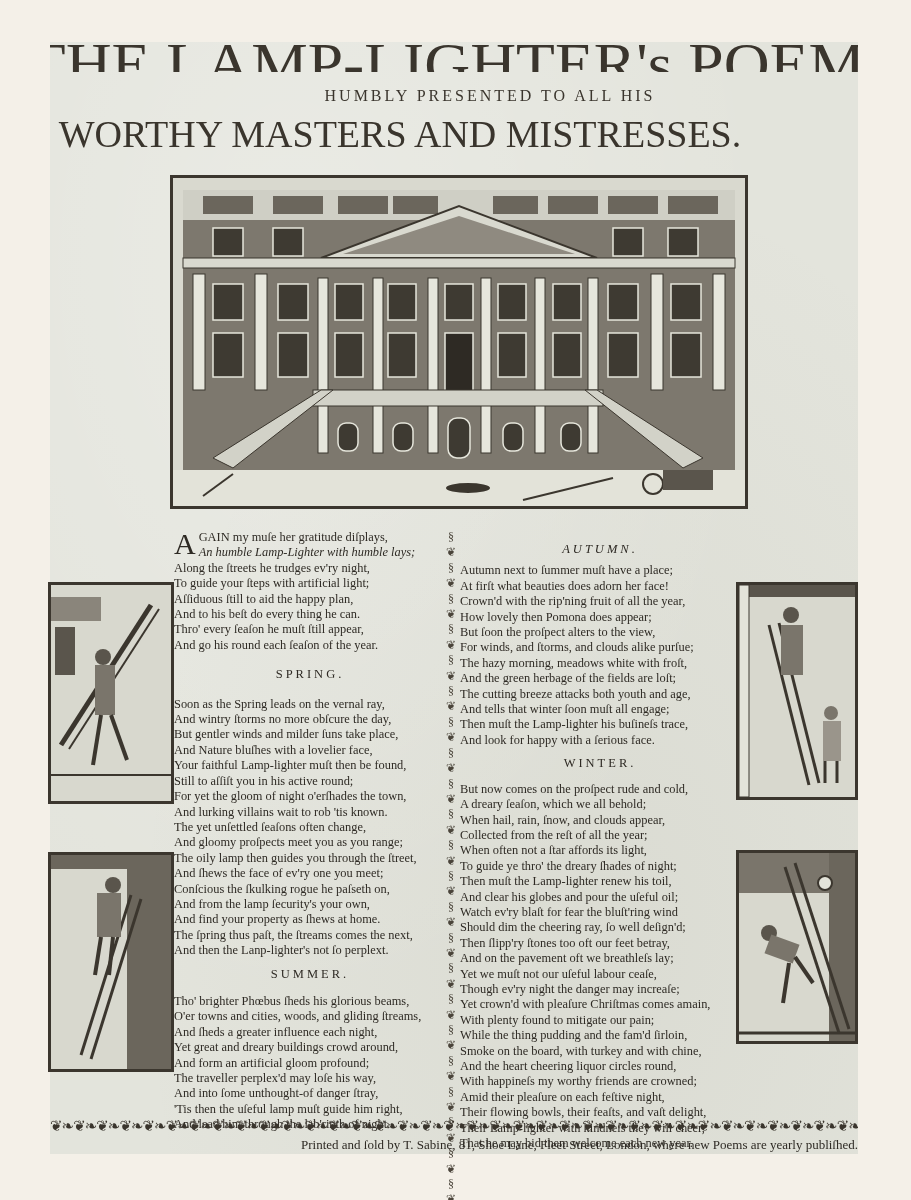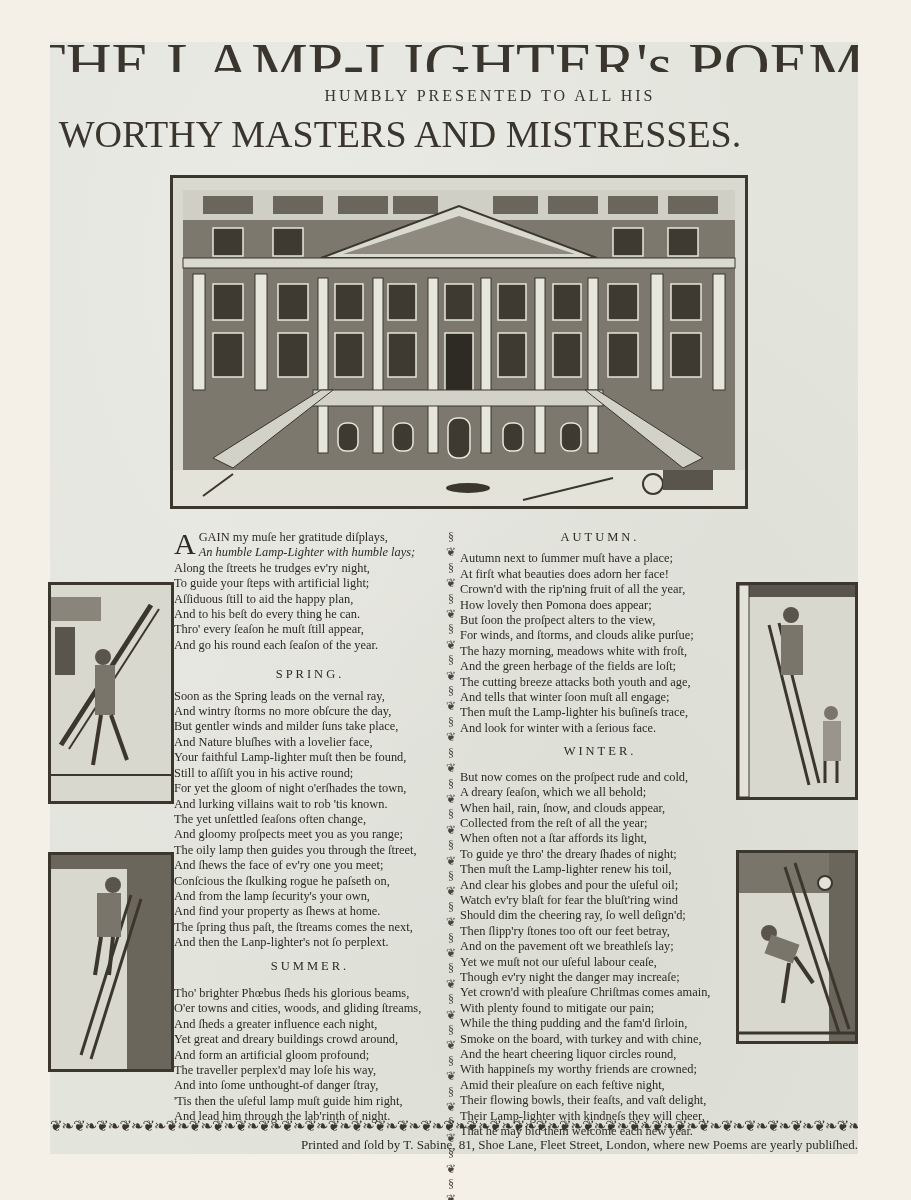--- a/index.html
+++ b/index.html
@@ -210,21 +210,21 @@
       <div class="line">GAIN my muſe her gratitude diſplays,</div>
       <div class="line indent">An humble Lamp-Lighter with humble lays;</div>
       <div class="line" style="clear:both">Along the ſtreets he trudges ev'ry night,</div>
       <div class="line">To guide your ſteps with artificial light;</div>
       <div class="line">Aſſiduous ſtill to aid the happy plan,</div>
       <div class="line">And to his beſt do every thing he can.</div>
       <div class="line">Thro' every ſeaſon he muſt ſtill appear,</div>
       <div class="line">And go his round each ſeaſon of the year.</div>
     </div>
 
-    <div class="heading" style="margin-top:14px; margin-bottom:6px;">SPRING.</div>
+    <div class="heading" style="margin-top:14px; margin-bottom:14px;">SPRING.</div>
     <div>
       <div class="line">Soon as the Spring leads on the vernal ray,</div>
       <div class="line">And wintry ſtorms no more obſcure the day,</div>
       <div class="line">But gentler winds and milder ſuns take place,</div>
       <div class="line">And Nature bluſhes with a lovelier face,</div>
       <div class="line">Your faithful Lamp-lighter muſt then be found,</div>
       <div class="line">Still to aſſiſt you in his active round;</div>
       <div class="line">For yet the gloom of night o'erſhades the town,</div>
       <div class="line">And lurking villains wait to rob 'tis known.</div>
       <div class="line">The yet unſettled ſeaſons often change,</div>
@@ -250,34 +250,34 @@
       <div class="line">'Tis then the uſeful lamp muſt guide him right,</div>
       <div class="line">And lead him through the lab'rinth of night.</div>
     </div>
   </div>
 
   <div class="vines">
     §<br>❦<br>§<br>❦<br>§<br>❦<br>§<br>❦<br>§<br>❦<br>§<br>❦<br>§<br>❦<br>§<br>❦<br>§<br>❦<br>§<br>❦<br>§<br>❦<br>§<br>❦<br>§<br>❦<br>§<br>❦<br>§<br>❦<br>§<br>❦<br>§<br>❦<br>§<br>❦<br>§<br>❦<br>§<br>❦<br>§<br>❦<br>§<br>❦<br>§<br>❦<br>§<br>❦<br>§<br>❦<br>§<br>❦
   </div>
 
   <div class="col" style="left:410px; top:484px; width:280px;">
-    <div class="heading" style="margin-top:4px; margin-bottom:6px;">AUTUMN.</div>
+    <div class="heading" style="margin-top:16px; margin-bottom:6px;font-style:italic;">AUTUMN.</div>
     <div>
       <div class="line">Autumn next to ſummer muſt have a place;</div>
       <div class="line">At firſt what beauties does adorn her face!</div>
       <div class="line">Crown'd with the rip'ning fruit of all the year,</div>
       <div class="line">How lovely then Pomona does appear;</div>
       <div class="line">But ſoon the proſpect alters to the view,</div>
       <div class="line">For winds, and ſtorms, and clouds alike purſue;</div>
       <div class="line">The hazy morning, meadows white with froſt,</div>
       <div class="line">And the green herbage of the fields are loſt;</div>
       <div class="line">The cutting breeze attacks both youth and age,</div>
       <div class="line">And tells that winter ſoon muſt all engage;</div>
       <div class="line">Then muſt the Lamp-lighter his buſineſs trace,</div>
-      <div class="line">And look for winter with a ſerious face.</div>
+      <div class="line">And look for happy with a ſerious face.</div>
     </div>
 
     <div class="heading" style="margin-top:8px; margin-bottom:10px;">WINTER.</div>
     <div>
       <div class="line">But now comes on the proſpect rude and cold,</div>
       <div class="line">A dreary ſeaſon, which we all behold;</div>
       <div class="line">When hail, rain, ſnow, and clouds appear,</div>
       <div class="line">Collected from the reſt of all the year;</div>
       <div class="line">When often not a ſtar affords its light,</div>
       <div class="line">To guide ye thro' the dreary ſhades of night;</div>

